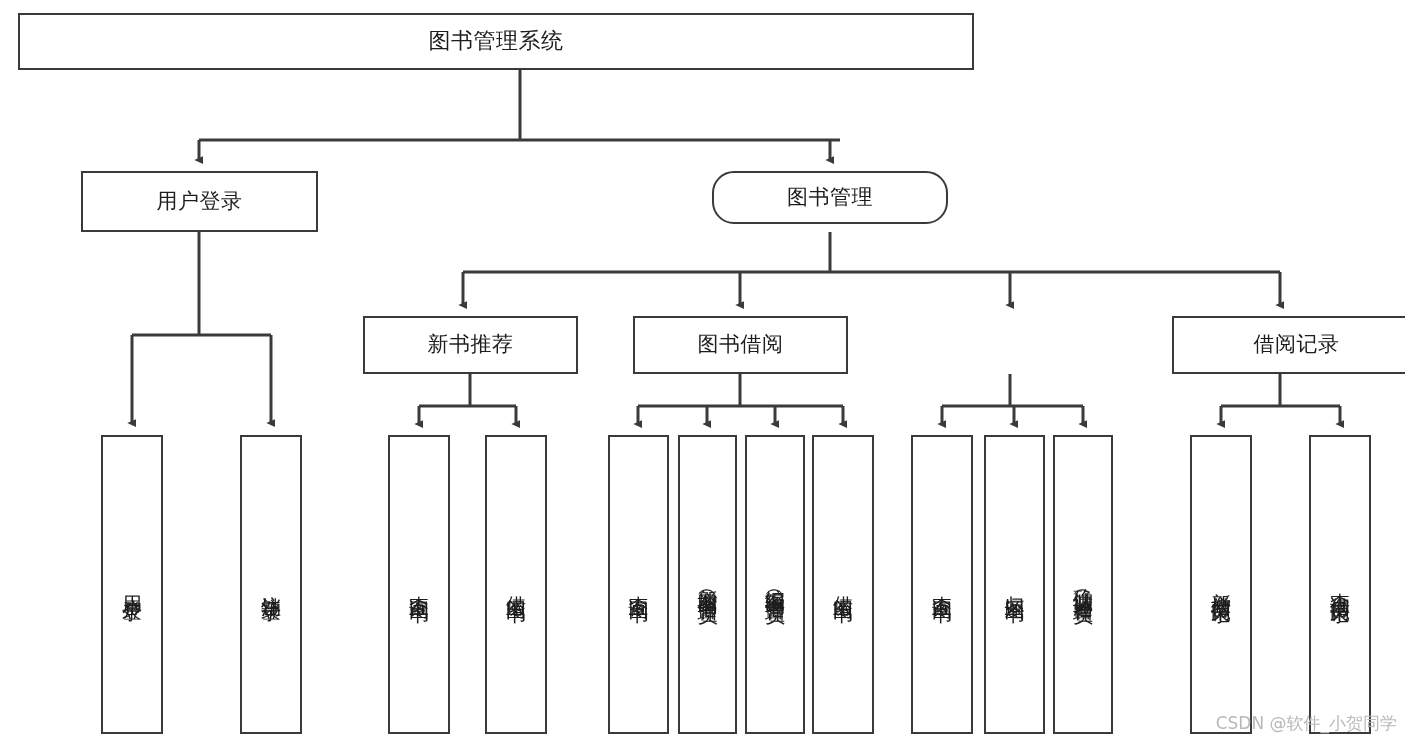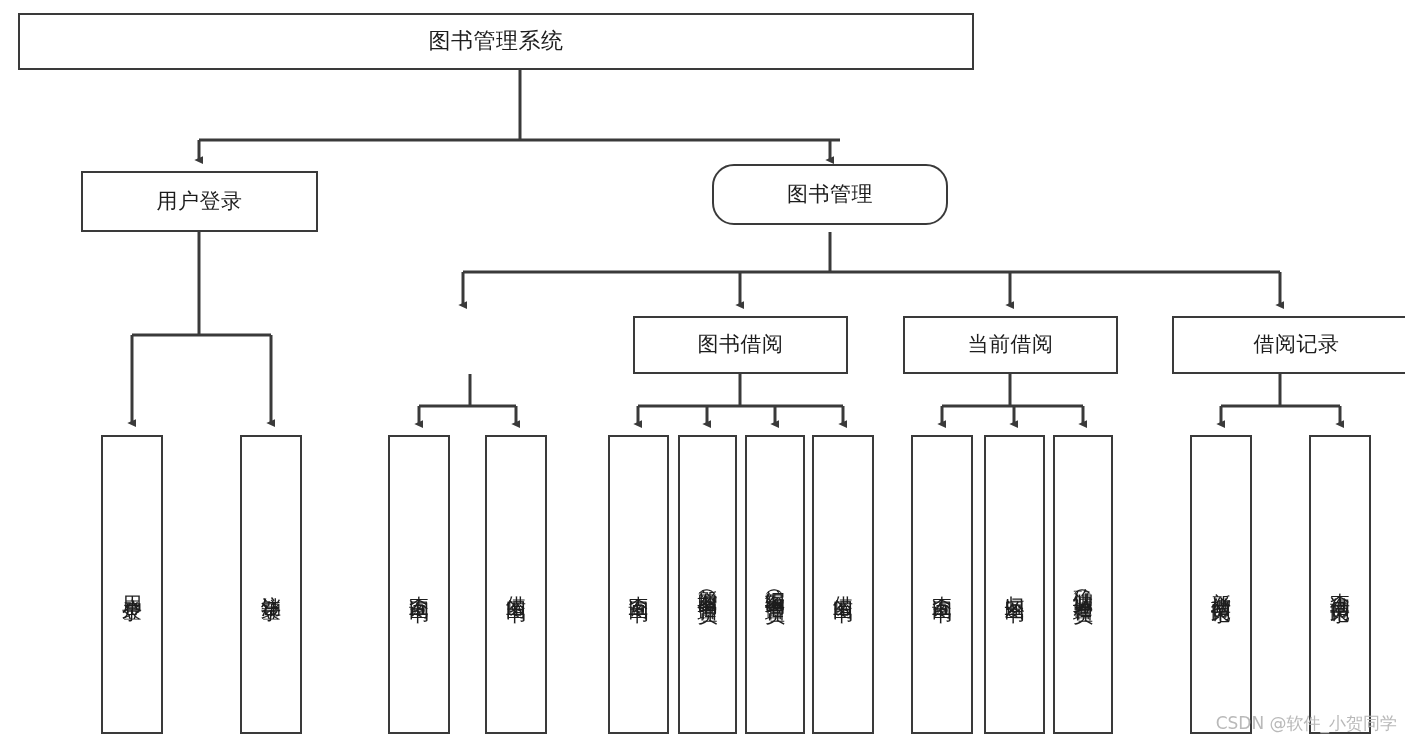--- a/index.html
+++ b/index.html
@@ -125,29 +125,29 @@
     </g>
   </svg>
 
   <div class="node root" style="left: 18px; top: 13px; width: 956px; height: 57px;">
     <span class="label">图书管理系统</span>
   </div>
 
   <div class="node lv2" style="left: 81px; top: 171px; width: 237px; height: 61px;">
     <span class="label">用户登录</span>
   </div>
-  <div class="node lv2" style="left: 712px; top: 164px; width: 236px; height: 61px; border-radius: 22px;">
+  <div class="node lv2" style="left: 712px; top: 171px; width: 236px; height: 53px; border-radius: 22px;">
     <span class="label">图书管理</span>
   </div>
 
+  <div class="node lv3" style="left: 363px; top: 316px; width: 215px; height: 58px;">
+    <span class="label">新书推荐</span>
+  </div>
   <div class="node lv3" style="left: 633px; top: 316px; width: 215px; height: 58px; text-align: right;">
     <span class="label">图书借阅</span>
-  </div>
-  <div class="node lv3" style="left: 903px; top: 316px; width: 215px; height: 58px;">
-    <span class="label">当前借阅</span>
   </div>
   <div class="node lv3" style="left: 1172px; top: 316px; width: 249px; height: 58px;">
     <span class="label">借阅记录</span>
   </div>
 
   <div class="node leaf" style="left: 101px; top: 435px; width: 62px; height: 299px;">
     <span class="label">用户登录</span>
   </div>
   <div class="node leaf" style="left: 240px; top: 435px; width: 62px; height: 299px;">
     <span class="label">注销登录</span>

